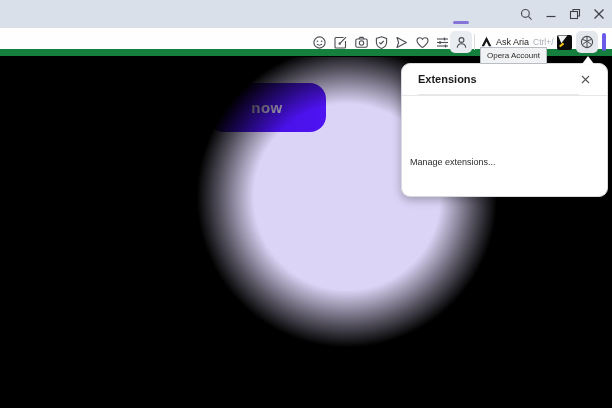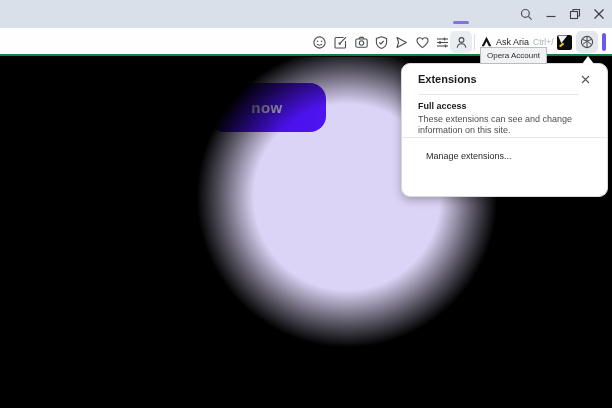--- a/index.html
+++ b/index.html
@@ -5,21 +5,21 @@
   * { margin:0; padding:0; box-sizing:border-box; }
   html,body { width:612px; height:408px; overflow:hidden; }
   body { font-family:"Liberation Sans", sans-serif; position:relative; background:#000; }
 
   
   .titlebar { position:absolute; left:0; top:0; width:612px; height:28px; background:#d9e0e9; z-index:20; }
   .tb-btn { position:absolute; top:4px; width:20px; height:20px; display:flex; align-items:center; justify-content:center; cursor:default; }
   .tb-btn svg { display:block; }
 
   
-  .toolbar { position:absolute; left:0; top:28px; width:612px; height:28px; background:#fefefe; border-bottom:2px solid #15803d; z-index:20; }
+  .toolbar { position:absolute; left:0; top:28px; width:612px; height:28px; background:#fefefe; border-bottom:7px solid #15803d; z-index:20; }
   .icon-btn { position:absolute; top:4px; width:20px; height:20px; display:flex; align-items:center; justify-content:center; border-radius:5px; }
   .icon-btn svg { display:block; }
   .profile-btn { left:450px; top:3px; width:22px; height:22px; background:#e9ecf1; }
   .profile-underline { position:absolute; left:453px; top:21px; width:16px; height:3px; border-radius:2px; z-index:21; }
   .tb-sep { position:absolute; left:474px; top:6px; width:1px; height:16px; background:#d9dce0; }
   .aria-group { position:absolute; left:481px; top:5px; height:18px; display:flex; align-items:center; }
   .aria-label { font-size:9px; color:#1f1f1f; margin-left:4px; white-space:nowrap; }
   .aria-shortcut { font-size:8.5px; color:#a9aeb6; margin-left:4px; white-space:nowrap; }
   .ext-dark-btn { left:554px; top:4px; }
   .cube-btn { left:576px; top:3px; width:22px; height:22px; background:#e4e7ec; }
@@ -61,21 +61,21 @@
   .divider-inset { height:1px; background:#e6e7e9; margin:0 28px 0 16px; }
   .divider-full { height:1px; background:#e6e7e9; }
   .popup-section { padding:6px 16px 0 16px; }
   .section-heading { font-size:9px; font-weight:bold; color:#1c1c1c; }
   .section-body { font-size:9px; color:#4e4e4e; line-height:1.25; width:168px; margin-top:3px; }
   .ext-row { display:flex; align-items:center; padding:7px 16px 8px 16px; }
   .ext-row .itd-icon { width:16px; height:16px; flex:0 0 16px; }
   .ext-name { font-size:9px; color:#3a3a3a; margin-left:9px; flex:1 1 auto; }
   .pin-btn, .kebab-btn { width:18px; height:18px; display:flex; align-items:center; justify-content:center; }
   .kebab-btn { margin-left:17px; }
-  .manage-row { padding:7px 24px; }
+  .manage-row { padding:7px 8px;margin-top:48px; }
   .manage-link { font-size:9px; color:#2b2b2b; }
 </style>
 </head>
 <body>
 
 <div class="titlebar">
   <div class="tb-btn" style="left:516px;">
     <svg width="13" height="13" viewBox="0 0 13 13">
         <circle cx="5.4" cy="5.4" r="3.9" fill="none" stroke="#4c4f55" stroke-width="1.2"></circle>
         <line x1="8.4" y1="8.4" x2="11.6" y2="11.6" stroke="#4c4f55" stroke-width="1.2"></line>
@@ -196,21 +196,17 @@
   <div class="popup-header">
     <span class="popup-title">Extensions</span>
     <span class="popup-close">
       <svg width="9" height="9" viewBox="0 0 9 9">
           <line x1="1" y1="1" x2="8" y2="8" stroke="#555" stroke-width="1.1"></line>
           <line x1="8" y1="1" x2="1" y2="8" stroke="#555" stroke-width="1.1"></line>
         </svg>
     </span>
   </div>
   <div class="divider-inset"></div>
-  <div class="popup-section">
-    <div class="section-heading">Full access</div>
-    <div class="section-body">These extensions can see and change information on this site.</div>
-  </div>
   <div class="divider-full"></div>
   <div class="manage-row">
     <span class="manage-link">Manage extensions...</span>
   </div>
 </div>
 
 </body></html>

